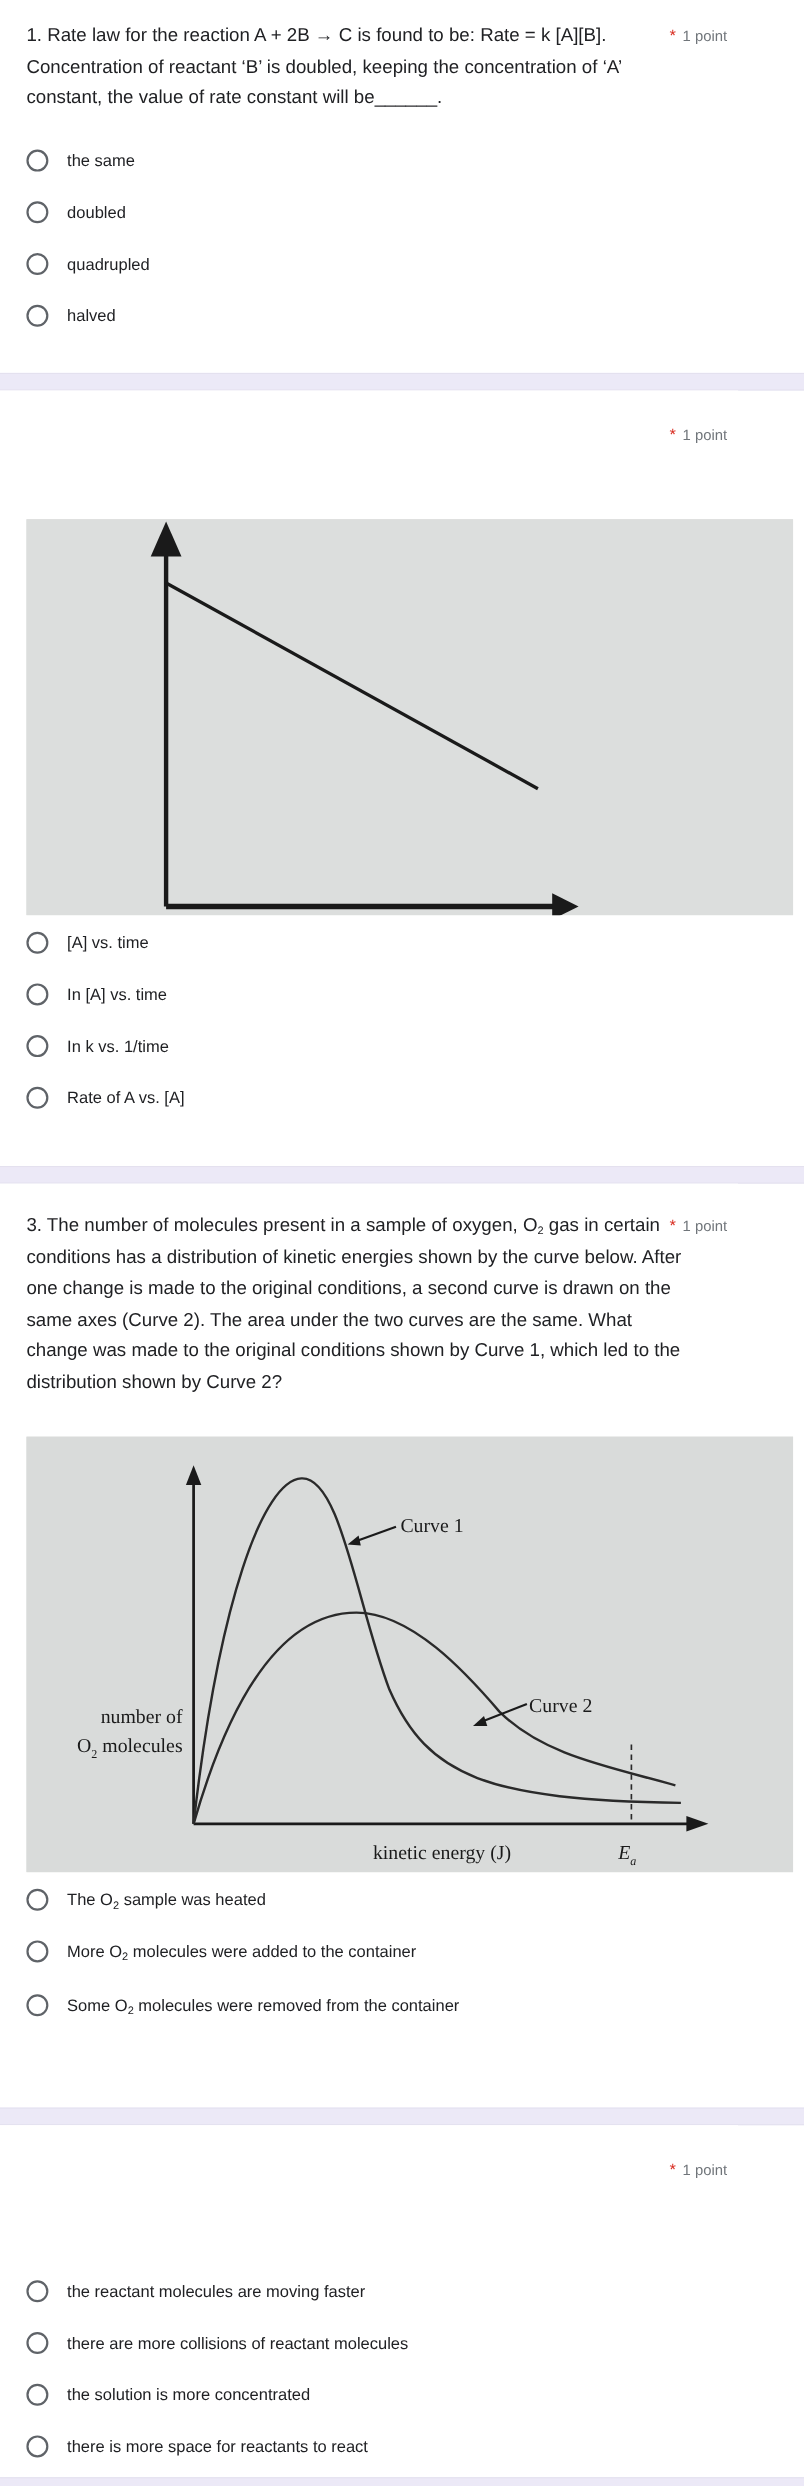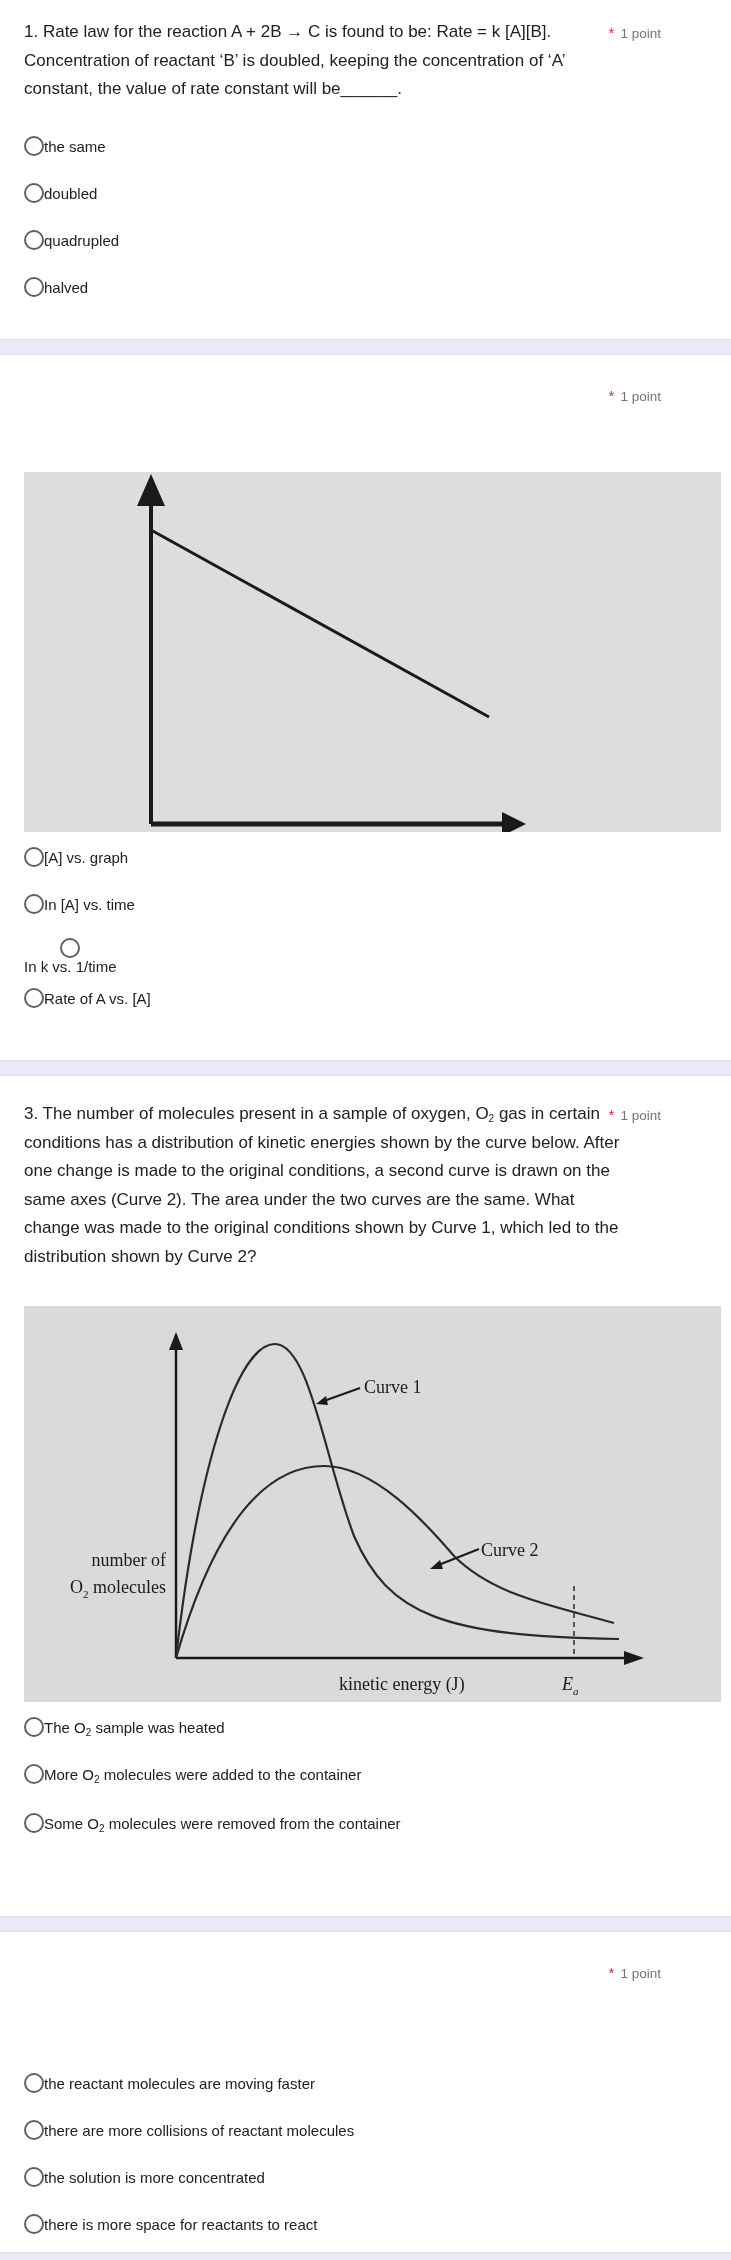--- a/index.html
+++ b/index.html
@@ -4,21 +4,21 @@
 <style>
   html, body { margin:0; padding:0; }
   body { width:731px; height:2260px; background:#ffffff; font-family:"Liberation Sans", sans-serif; color:#202124; overflow:hidden; position:relative; }
   .card { position:absolute; left:0; width:671px; background:#fff; }
   .sep { position:absolute; left:0; width:731px; height:14px; background:#ece9f7; border-top:1px solid #e4e1ef; border-bottom:1px solid #e4e1ef; }
   .q-text { position:absolute; left:24px; width:610px; font-size:17px; line-height:28.5px; color:#202124; }
   .points { position:absolute; right:10px; font-size:13.5px; color:#70757a; white-space:nowrap; }
   .points .star { color:#d93025; font-size:15px; margin-right:6px; }
   .opt { position:absolute; left:24px; height:26px; display:flex; align-items:center; cursor:pointer; }
   .radio { width:20px; height:20px; border:2px solid #5f6368; border-radius:50%; box-sizing:border-box; flex:none; }
-  .opt-label { font-size:15px; color:#202124; white-space:nowrap; }
+  .opt-label { margin-left:17px; font-size:15px; color:#202124; white-space:nowrap; }
   .fig { position:absolute; left:24px; width:697px; background:#dcdedd; }
   .fig svg { display:block; width:100%; height:100%; }
   sub { font-size:10px; vertical-align:-3px; line-height:0; }
 </style>
 </head>
 <body>
 
 <div class="card" style="top:0;height:340px;">
   <div class="q-text" style="top:18px;">1. Rate law for the reaction A + 2B → C is found to be: Rate = k [A][B]. Concentration of reactant ‘B’ is doubled, keeping the concentration of ‘A’ constant, the value of rate constant will be______.</div>
   <div class="points" style="top:24px;">
@@ -52,27 +52,27 @@
       <rect x="0" y="0" width="697" height="360" fill="#dcdedd"></rect>
       <line x1="127" y1="20" x2="127" y2="352" stroke="#1a1a1a" stroke-width="4"></line>
       <polygon points="113,34 127,2 141,34" fill="#1a1a1a"></polygon>
       <line x1="127" y1="352" x2="490" y2="352" stroke="#1a1a1a" stroke-width="5"></line>
       <polygon points="478,340 502,352 478,364" fill="#1a1a1a"></polygon>
       <line x1="127" y1="58" x2="465" y2="245" stroke="#1a1a1a" stroke-width="3"></line>
     </svg>
   </div>
   <div class="opt" style="top:489px;">
       <span class="radio"></span>
-      <span class="opt-label">[A] vs. graph</span>
+      <span class="opt-label">[A] vs. time</span>
     </div>
   <div class="opt" style="top:536px;">
       <span class="radio"></span>
       <span class="opt-label">In [A] vs. time</span>
     </div>
-  <div class="opt" style="top:583px;flex-direction:column;">
+  <div class="opt" style="top:583px;">
       <span class="radio"></span>
       <span class="opt-label">In k vs. 1/time</span>
     </div>
   <div class="opt" style="top:630px;">
       <span class="radio"></span>
       <span class="opt-label">Rate of A vs. [A]</span>
     </div>
 </div>
 <div class="sep" style="top:1060px;"></div>
 

